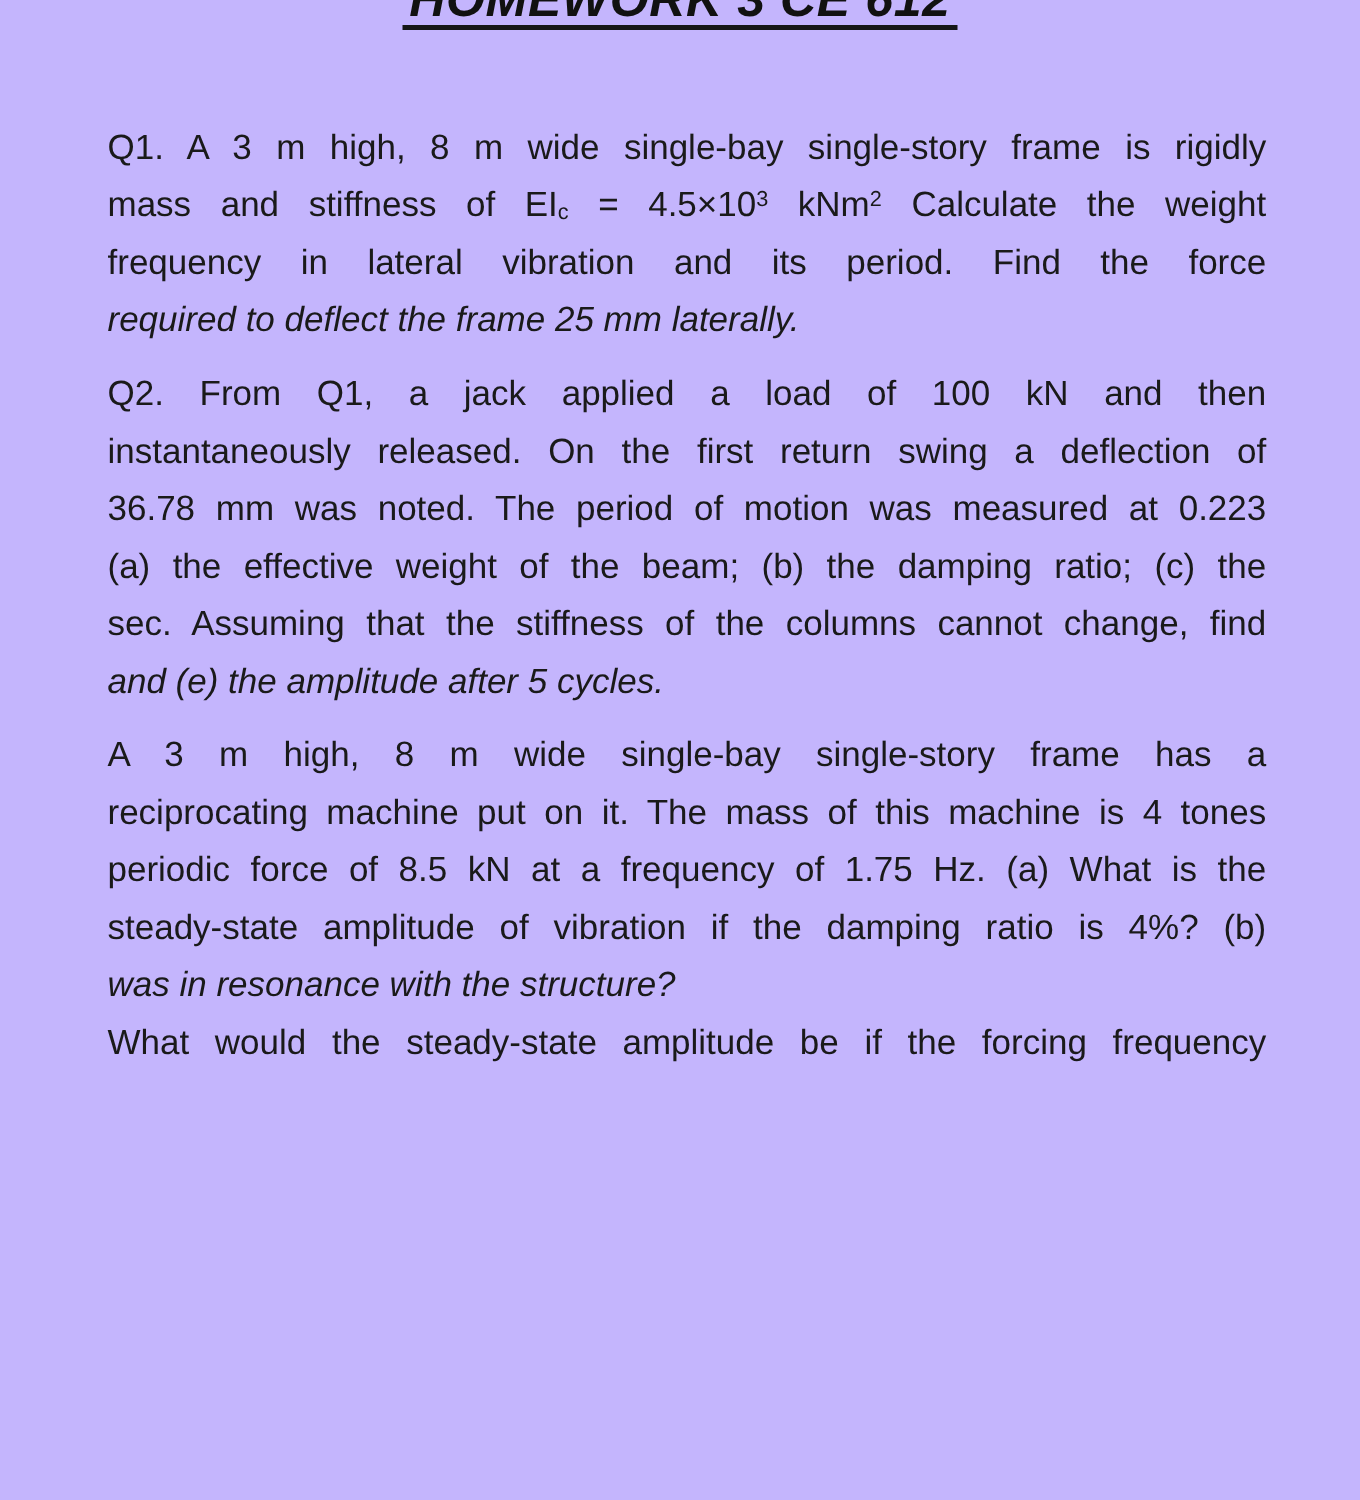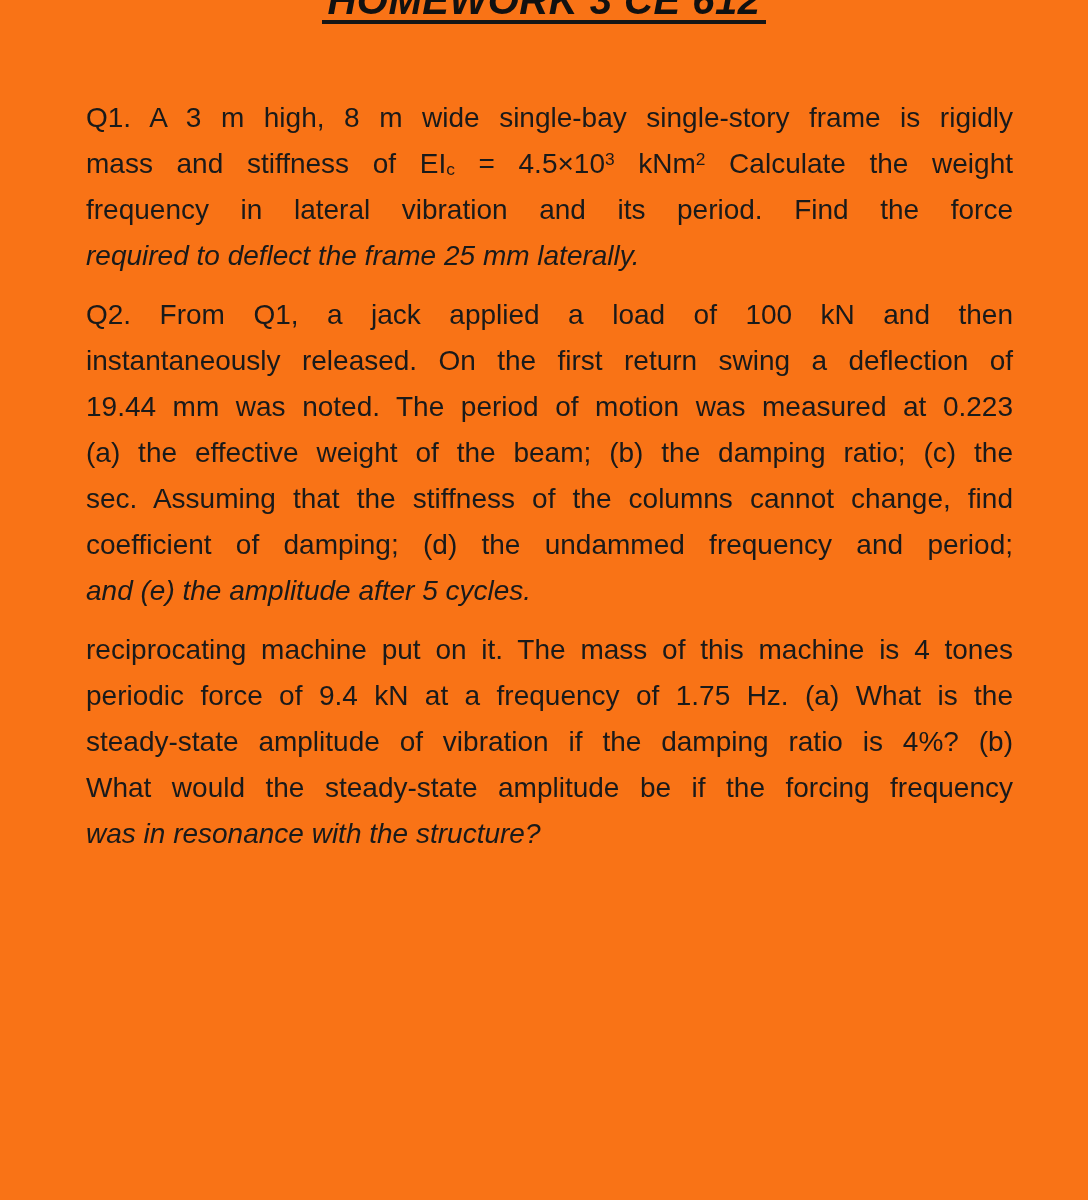--- a/index.html
+++ b/index.html
@@ -10,21 +10,21 @@
     width: 1088px;
     height: 1200px;
     background: #ffffff;
     overflow: hidden;
     position: relative;
     font-family: "Liberation Sans", sans-serif;
   }
   .page {
     position: absolute;
     inset: 0;
-    background: #f97316;
+    background: #c4b5fd;
   }
   
   .title-wrap {
     position: absolute;
     top: -20px;
     left: 0;
     right: 0;
     text-align: center;
     white-space: nowrap;
   }
@@ -88,28 +88,28 @@
   <div class="content">
     <div class="para">
         <div class="line"><span>Q1. A 3 m high, 8 m wide single-bay single-story frame is rigidly</span></div>
         <div class="line"><span>mass and stiffness of EI</span><span class="sub">c</span><span> = 4.5×10</span><span class="sup">3</span><span> kNm</span><span class="sup">2</span><span> Calculate the weight</span></div>
         <div class="line"><span>frequency in lateral vibration and its period.  Find the force</span></div>
         <div class="line last"><span>required to deflect the frame 25 mm laterally.</span></div>
       </div>
     <div class="para">
         <div class="line"><span>Q2. From Q1, a jack applied a load of 100 kN and then</span></div>
         <div class="line"><span>instantaneously released.  On the first return swing a deflection of</span></div>
-        <div class="line"><span>19.44 mm was noted. The period of motion was measured at 0.223</span></div>
+        <div class="line"><span>36.78 mm was noted. The period of motion was measured at 0.223</span></div>
         <div class="line"><span>(a) the effective weight of the beam; (b) the damping ratio; (c) the</span></div>
         <div class="line"><span>sec. Assuming that the stiffness of the columns cannot change, find</span></div>
-        <div class="line"><span>coefficient of damping; (d) the undammed frequency and period;</span></div>
         <div class="line last"><span>and (e) the amplitude after 5 cycles.</span></div>
       </div>
     <div class="para">
+        <div class="line"><span>A 3 m high, 8 m wide single-bay single-story frame has a</span></div>
         <div class="line"><span>reciprocating machine put on it. The mass of this machine is 4 tones</span></div>
-        <div class="line"><span>periodic force of 9.4 kN at a frequency of 1.75 Hz. (a) What is the</span></div>
+        <div class="line"><span>periodic force of 8.5 kN at a frequency of 1.75 Hz. (a) What is the</span></div>
         <div class="line"><span>steady-state amplitude of vibration if the damping ratio is 4%? (b)</span></div>
+        <div class="line last"><span>was in resonance with the structure?</span></div>
         <div class="line"><span>What would the steady-state amplitude be if the forcing frequency</span></div>
-        <div class="line last"><span>was in resonance with the structure?</span></div>
       </div>
   </div>
 
 </div>
 
 </body></html>

